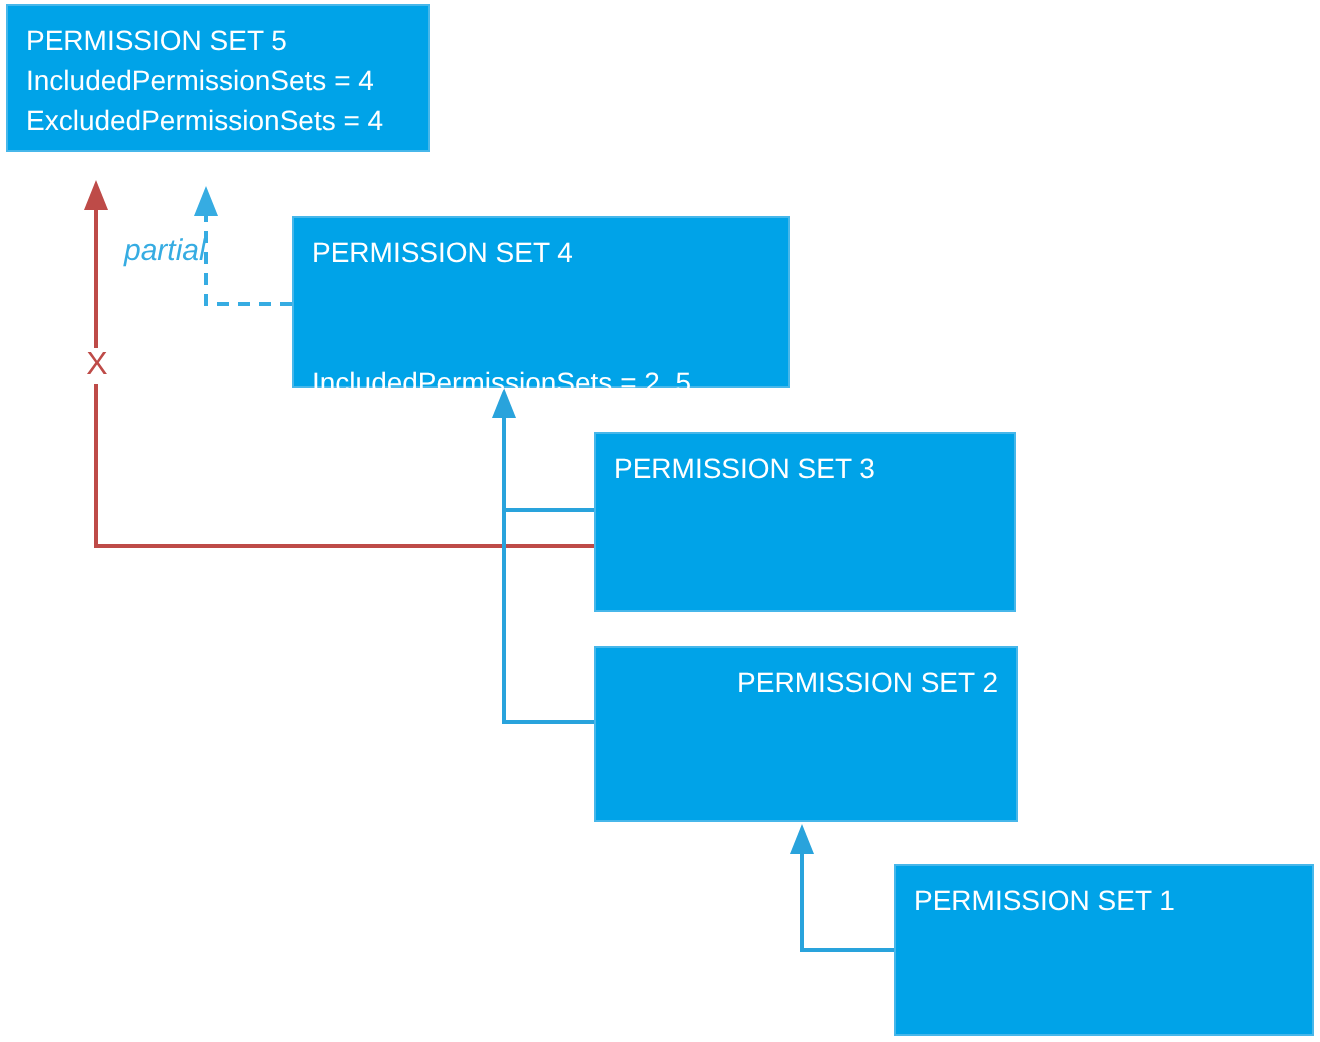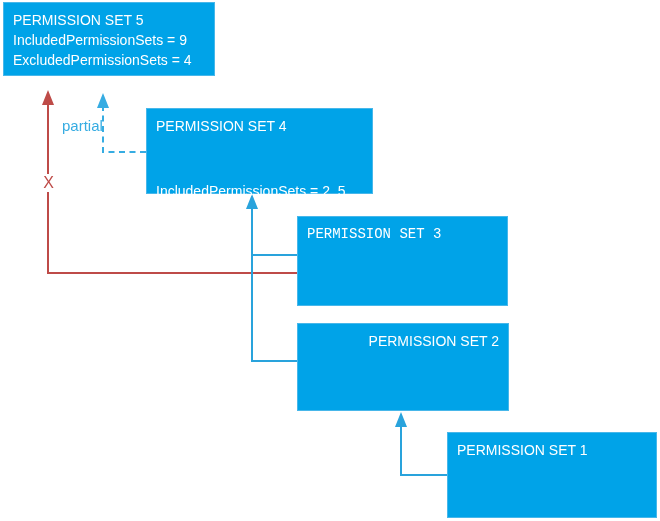--- a/index.html
+++ b/index.html
@@ -47,20 +47,21 @@
 
   .edge-label {
     position: absolute;
     white-space: nowrap;
   }
   .label-partial {
     left: 62px;
     top: 117px;
     color: var(--connector-dashed-blue, #2FA9E1);
     font-size: 15px;
+    font-style: italic;
   }
   .label-x {
     left: 40px;
     top: 174px;
     width: 17px;
     text-align: center;
     color: var(--connector-red, #BE4B48);
     font-size: 16px;
     background: var(--background, #fff);
   }
@@ -90,33 +91,33 @@
 
     <g>
       <polyline class="conn-blue" points="447,475 401,475 401,426"></polyline>
       <polygon class="head-blue" points="401,412 395,427 407,427"></polygon>
     </g>
   </svg>
 
   <div class="box" style="left:3px; top:2px; width:212px; height:74px;">
     <div class="box-title">PERMISSION SET 5</div>
     <div class="box-body">
-      <div>IncludedPermissionSets = 9</div>
+      <div>IncludedPermissionSets = 4</div>
       <div>ExcludedPermissionSets = 4</div>
     </div>
   </div>
 
-  <div class="box" style="left:146px; top:108px; width:227px; height:86px;gap:45px;">
+  <div class="box" style="left:146px; top:108px; width:249px; height:86px;gap:45px;">
     <div class="box-title">PERMISSION SET 4</div>
     <div class="box-body">
       <div>IncludedPermissionSets = 2, 5</div>
     </div>
   </div>
 
-  <div class="box" style="left:297px; top:216px; width:211px; height:90px;font-family:Liberation Mono, monospace;">
+  <div class="box" style="left:297px; top:216px; width:211px; height:90px;">
     <div class="box-title">PERMISSION SET 3</div>
   </div>
 
   <div class="box" style="left:297px; top:323px; width:212px; height:88px;text-align:right;">
     <div class="box-title">PERMISSION SET 2</div>
   </div>
 
   <div class="box" style="left:447px; top:432px; width:210px; height:86px;">
     <div class="box-title">PERMISSION SET 1</div>
   </div>

